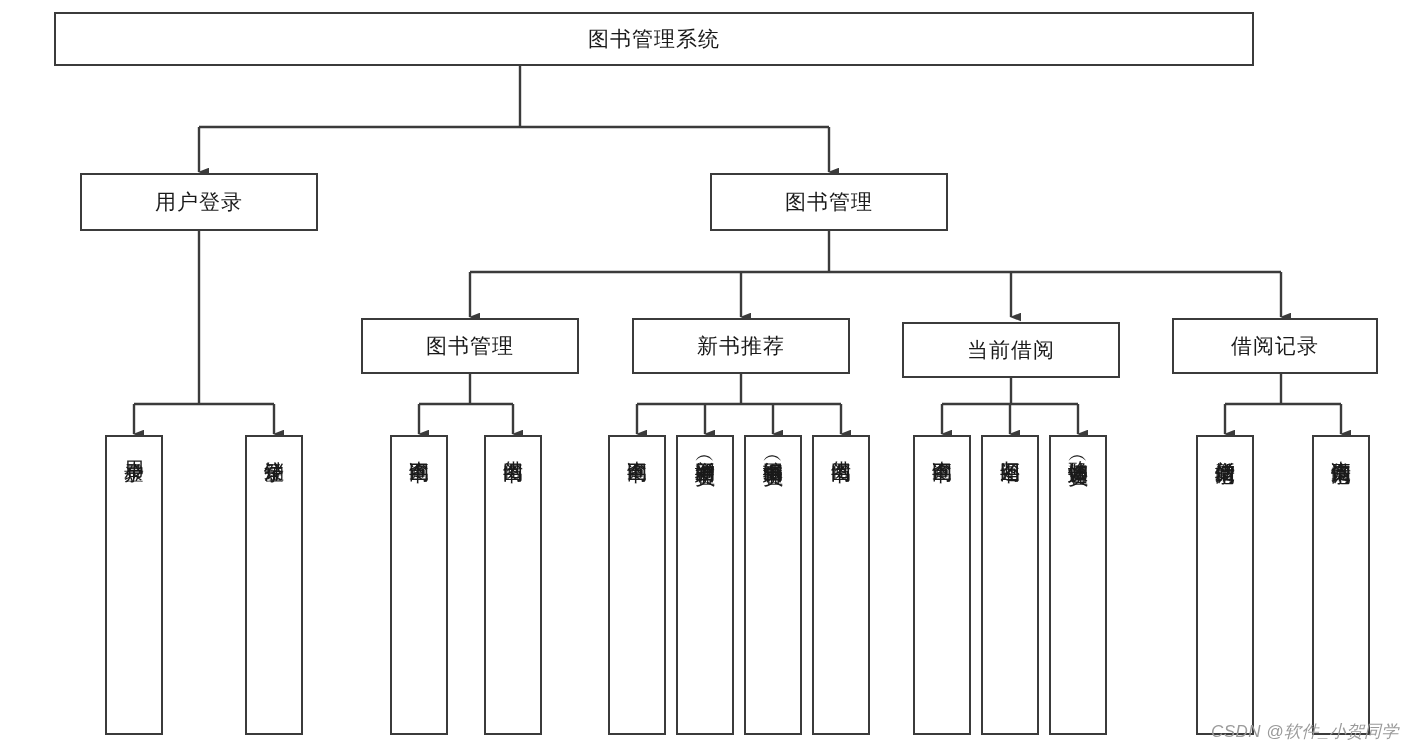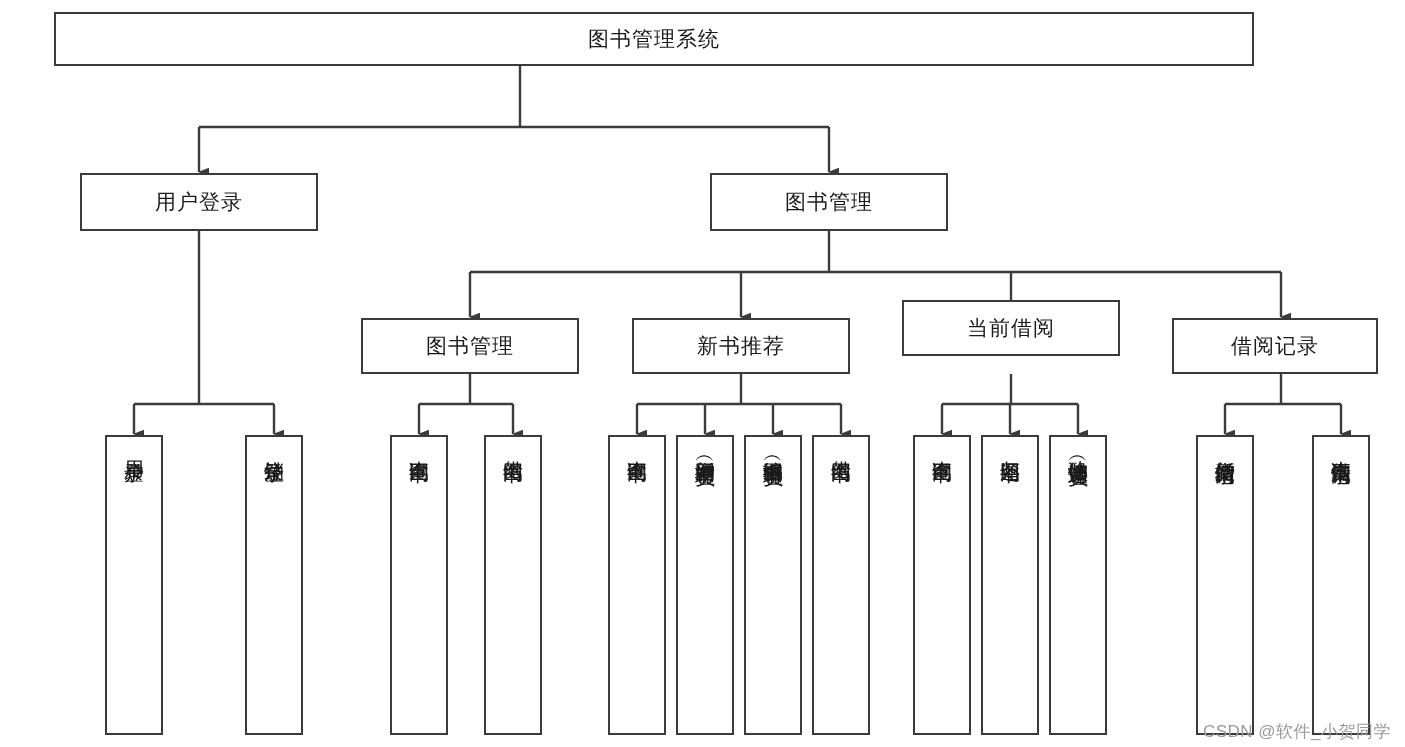--- a/index.html
+++ b/index.html
@@ -48,27 +48,28 @@
   .node-box.vertical .node-label {
     writing-mode: vertical-rl;
     text-orientation: upright;
     font-size: 20px;
     line-height: 1.05;
     letter-spacing: 1px;
     white-space: nowrap;
   }
   #watermark {
     position: absolute;
-    right: 14px;
+    right: 6px;
     bottom: 4px;
     font-size: 17px;
     color: #9a9a9a;
     letter-spacing: 0.5px;
     white-space: nowrap;
     pointer-events: none;
+    font-style: italic;
   }
 </style>
 </head>
 <body>
 
 <div id="canvas">
 
   <svg id="diagram-svg" viewBox="0 0 1405 747" xmlns="http://www.w3.org/2000/svg">
     <defs>
       <marker id="arrowhead" markerWidth="9" markerHeight="11" refX="4.5" refY="10" orient="auto" markerUnits="userSpaceOnUse">
@@ -121,21 +122,21 @@
       </div>
       <div class="node-box horizontal" style="left: 710px; top: 173px; width: 238px; height: 58px;">
         <span class="node-label">图书管理</span>
       </div>
       <div class="node-box horizontal" style="left: 361px; top: 318px; width: 218px; height: 56px;">
         <span class="node-label">图书管理</span>
       </div>
       <div class="node-box horizontal" style="left: 632px; top: 318px; width: 218px; height: 56px;">
         <span class="node-label">新书推荐</span>
       </div>
-      <div class="node-box horizontal" style="left: 902px; top: 300px; width: 218px; height: 56px;">
+      <div class="node-box horizontal" style="left: 902px; top: 322px; width: 218px; height: 56px;">
         <span class="node-label">当前借阅</span>
       </div>
       <div class="node-box horizontal" style="left: 1172px; top: 318px; width: 206px; height: 56px;">
         <span class="node-label">借阅记录</span>
       </div>
       <div class="node-box vertical" style="left: 105px; top: 435px; width: 58px; height: 300px;">
         <span class="node-label">用户登录</span>
       </div>
       <div class="node-box vertical" style="left: 245px; top: 435px; width: 58px; height: 300px;">
         <span class="node-label">注销登录</span>

